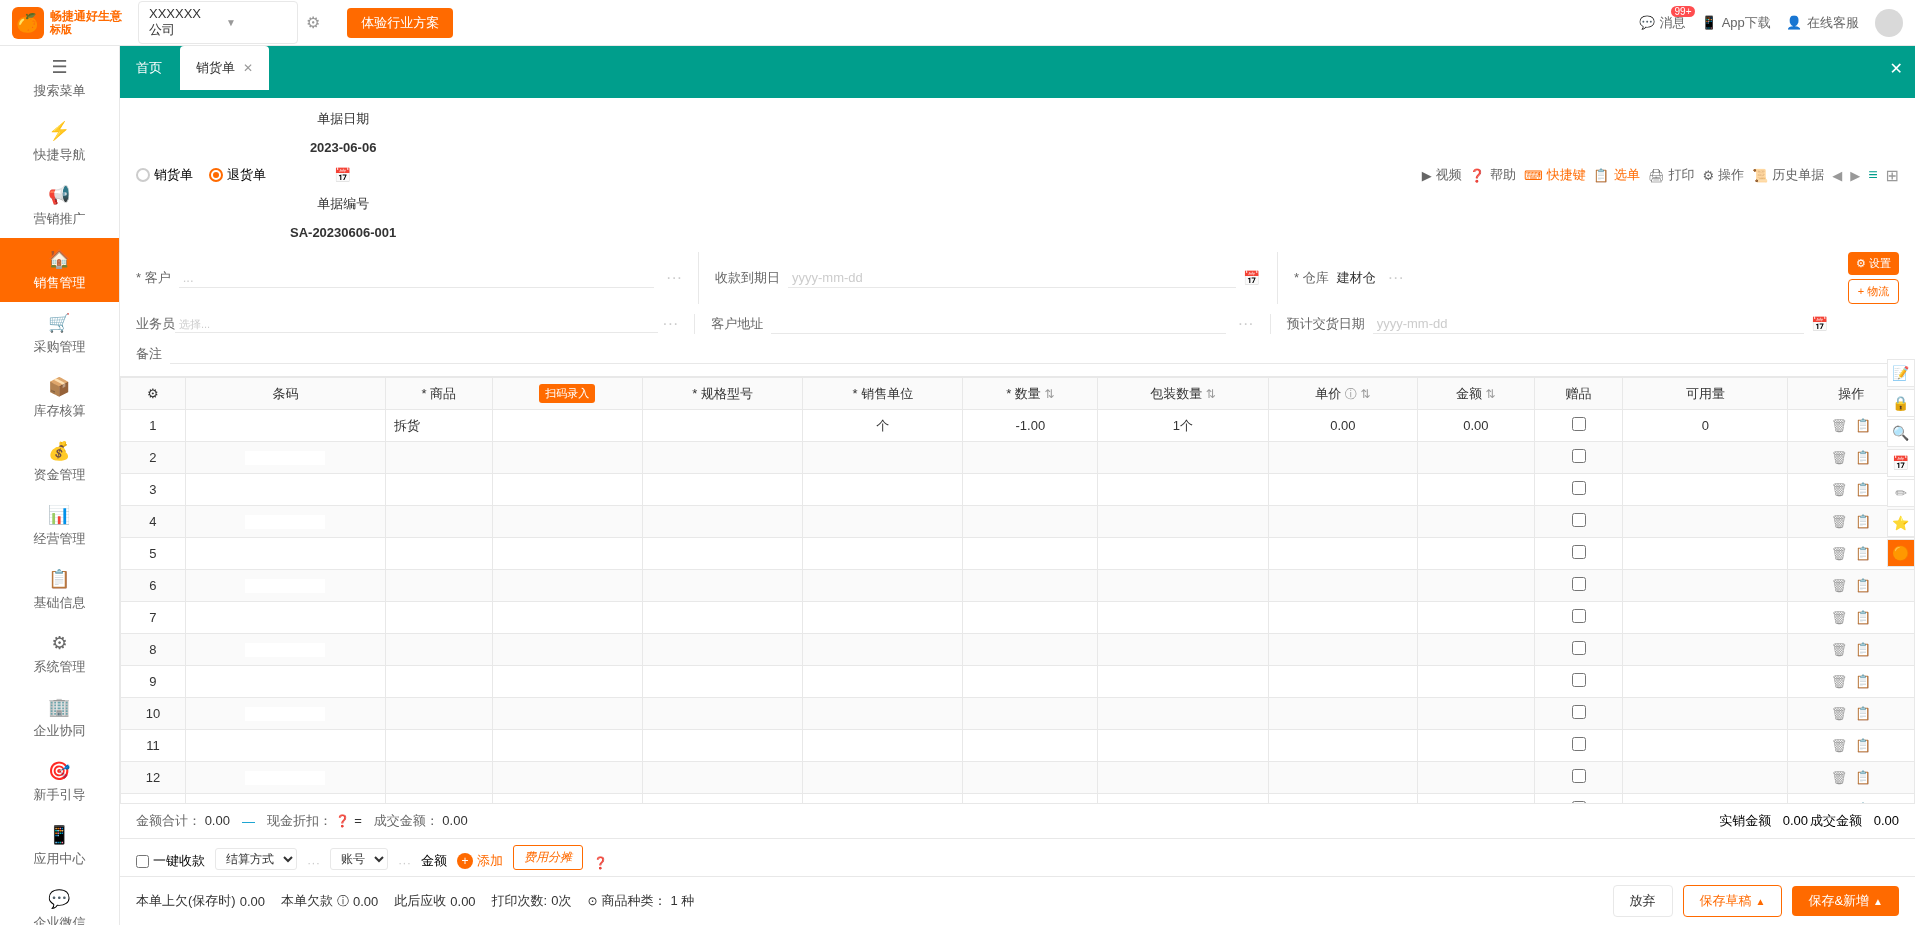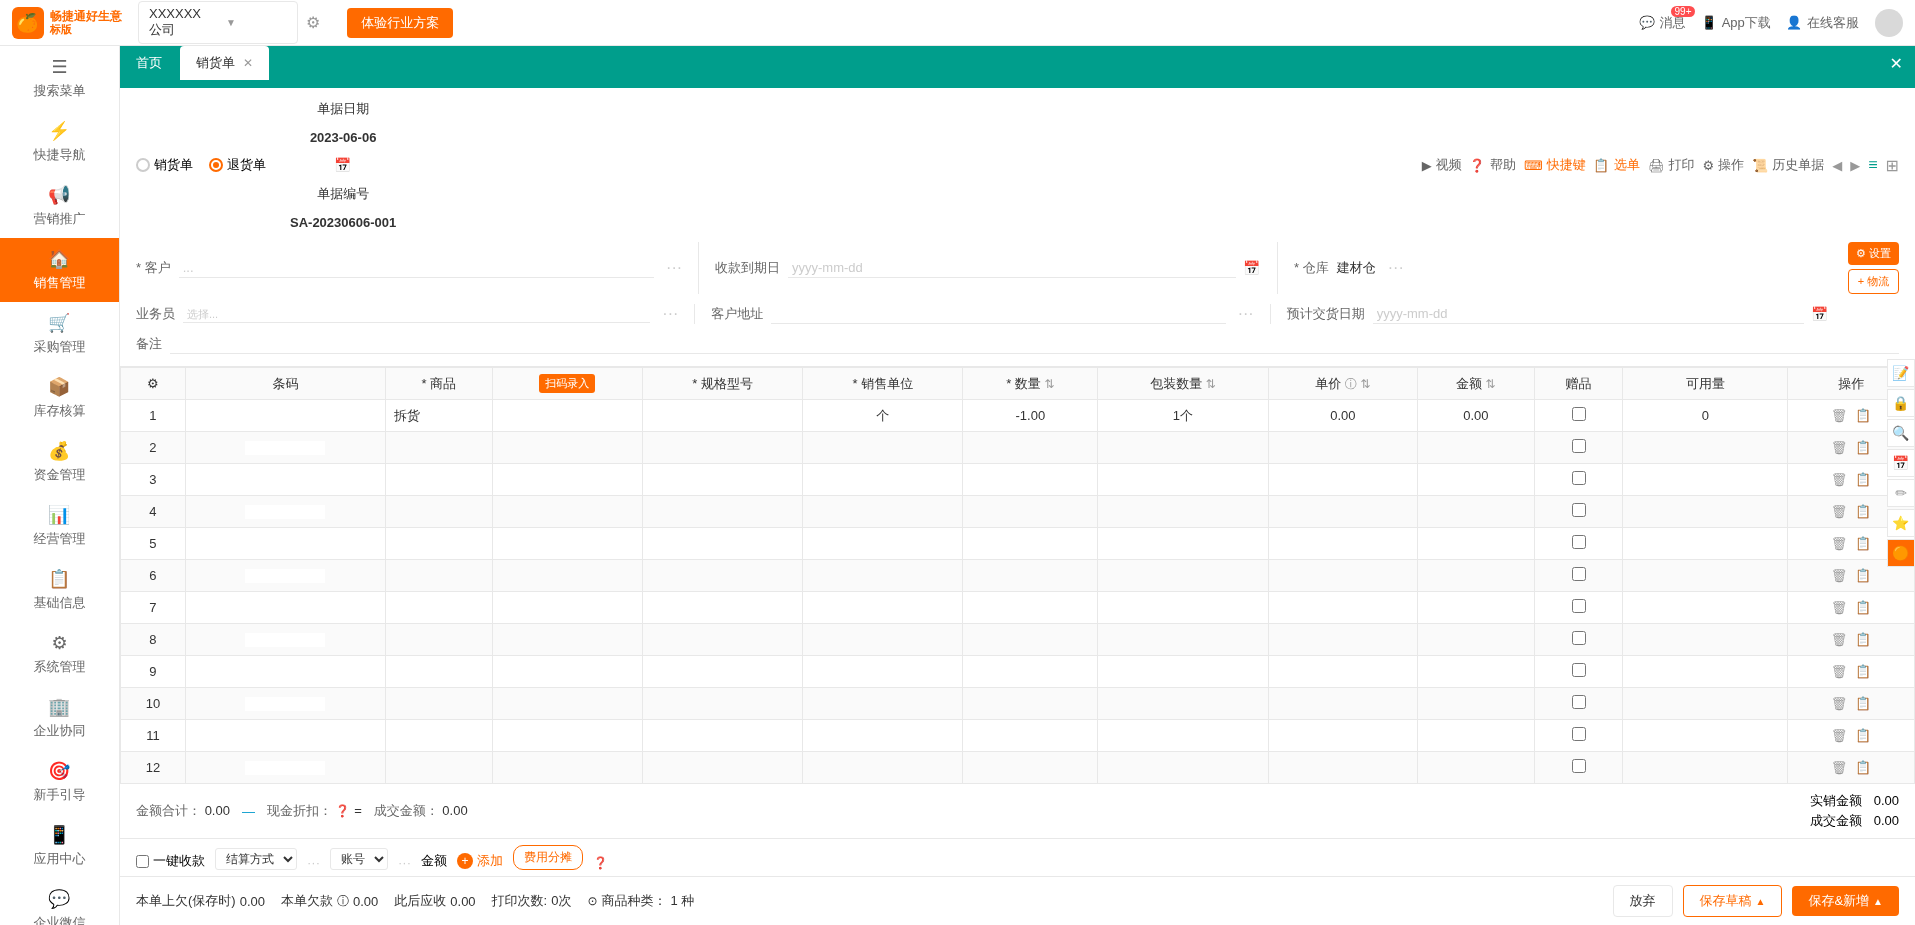--- a/index.html
+++ b/index.html
@@ -28,21 +28,21 @@
     
     .sidebar { width: 120px; background: #fff; border-right: 1px solid #e8e8e8; display: flex; flex-direction: column; flex-shrink: 0; }
     .sidebar-item { display: flex; flex-direction: column; align-items: center; padding: 10px 0; cursor: pointer; color: #666; gap: 4px; font-size: 12px; }
     .sidebar-item.active { color: #fff; background: #ff6a00; }
     .sidebar-item .icon { font-size: 18px; }
 
     
     .content { flex: 1; display: flex; flex-direction: column; overflow: hidden; }
 
     
-    .tabbar { background: #009e8c; display: flex; align-items: center; height: 42px; padding: 0 0 8px 0; flex-shrink: 0; }
+    .tabbar { background: #009e8c; display: flex; align-items: center; height: 52px; padding: 0 0 8px 0; flex-shrink: 0; }
     .tab-home { background: #009e8c; color: #fff; padding: 0 16px; height: 100%; display: flex; align-items: center; font-size: 13px; cursor: pointer; }
     .tab-active { background: #fff; color: #333; padding: 0 16px; height: 100%; display: flex; align-items: center; gap: 8px; font-size: 13px; cursor: pointer; border-radius: 4px 4px 0 0; margin-left: 2px; }
     .tab-close { color: #999; font-size: 12px; cursor: pointer; }
     .tabbar-close-all { margin-left: auto; margin-right: 12px; color: #fff; font-size: 16px; cursor: pointer; }
 
     
     .form-area { background: #fff; padding: 12px 16px; flex-shrink: 0; }
     .form-toolbar { display: flex; align-items: center; gap: 8px; margin-bottom: 12px; }
     .radio-group { display: flex; align-items: center; gap: 16px; }
     .radio-item { display: flex; align-items: center; gap: 4px; cursor: pointer; }
@@ -73,28 +73,28 @@
     .th-icon { color: #999; font-size: 12px; cursor: pointer; }
     .checkbox { width: 14px; height: 14px; cursor: pointer; }
     .trash-icon { color: #999; cursor: pointer; margin: 0 2px; }
     .copy-icon { color: #999; cursor: pointer; margin: 0 2px; }
 
     
     .footer-area { background: #fff; border-top: 1px solid #e8e8e8; flex-shrink: 0; }
     .footer-sum { display: flex; align-items: center; gap: 12px; padding: 8px 16px; border-bottom: 1px solid #e8e8e8; }
     .footer-sum-item { color: #333; }
     .footer-sum-item label { color: #666; }
-    .footer-sum-right { margin-left: auto; display: flex; flex-direction: column; align-items: flex-end; gap: 2px; font-size: 12px; }
+    .footer-sum-right { margin-left: auto; display: flex; align-items: flex-end; gap: 2px; font-size: 12px; }
     .footer-payment { display: flex; align-items: flex-end; gap: 10px; padding: 6px 16px; border-bottom: 1px solid #e8e8e8; }
     .footer-checkbox { display: flex; align-items: center; gap: 4px; cursor: pointer; }
     .payment-select { border: 1px solid #e8e8e8; border-radius: 3px; padding: 2px 6px; color: #333; background: #fff; font-size: 12px; }
     .payment-dots { color: #ccc; cursor: pointer; }
     .footer-add { display: flex; align-items: center; gap: 4px; color: #ff6a00; cursor: pointer; }
     .footer-add-icon { width: 16px; height: 16px; border-radius: 50%; background: #ff6a00; color: #fff; display: flex; align-items: center; justify-content: center; font-size: 12px; }
-    .expense-btn { border: 1px solid #ff6a00; color: #ff6a00; background: #fff; border-radius: 10px; padding: 3px 10px; cursor: pointer; font-size: 12px; }
+    .expense-btn { border: 1px solid #ff6a00; color: #ff6a00; background: #fff; border-radius: 3px; padding: 3px 10px; cursor: pointer; font-size: 12px; font-style: italic; }
     .footer-bottom { display: flex; align-items: center; padding: 8px 16px; gap: 16px; }
     .footer-stat { display: flex; align-items: center; gap: 4px; color: #666; font-size: 12px; }
     .footer-stat span { color: #333; }
     .footer-actions { margin-left: auto; display: flex; align-items: center; gap: 10px; }
     .btn-discard { border: 1px solid #e8e8e8; background: #fff; color: #333; border-radius: 4px; padding: 6px 16px; cursor: pointer; font-size: 13px; }
     .btn-save-draft { border: 1px solid #ff6a00; background: #fff; color: #ff6a00; border-radius: 4px; padding: 6px 16px; cursor: pointer; font-size: 13px; display: flex; align-items: center; gap: 4px; }
     .btn-save-new { background: #ff6a00; color: #fff; border: none; border-radius: 4px; padding: 6px 16px; cursor: pointer; font-size: 13px; display: flex; align-items: center; gap: 4px; }
     .btn-chevron { font-size: 10px; }
 
     
@@ -287,21 +287,21 @@
           <span style="color:#333;">建材仓</span>
           <span class="form-dots">···</span>
         </div>
         <div style="display:flex;flex-direction:column;gap:4px;margin-left:8px;">
           <button class="right-btn">⚙ 设置</button>
           <button class="right-btn outline">+ 物流</button>
         </div>
       </div>
 
       <div style="display:flex;gap:0;margin-bottom:10px;">
-        <div style="flex:1;display:flex;align-items:center;gap:8px;">
+        <div style="flex:1;display:flex;align-items:center;">
           <label style="color:#666;white-space:nowrap;">业务员</label>
           <input class="form-input" placeholder="选择..." style="flex: 1 1 0%; border-top: none; border-right: none; border-left: none; border-image: initial; border-bottom: 1px solid rgb(232, 232, 232); padding: 2px 4px; outline: none; font-size: 11px;">
           <span class="form-dots">···</span>
         </div>
         <div style="width:1px;background:#e8e8e8;margin:0 16px;"></div>
         <div style="flex:1;display:flex;align-items:center;gap:8px;">
           <label style="color:#666;white-space:nowrap;">客户地址</label>
           <input class="form-input" placeholder="" style="flex: 1 1 0%; border-top: none; border-right: none; border-left: none; border-image: initial; border-bottom: 1px solid rgb(232, 232, 232); padding: 2px 4px; outline: none; font-size: 13px;">
           <span class="form-dots">···</span>
         </div>

